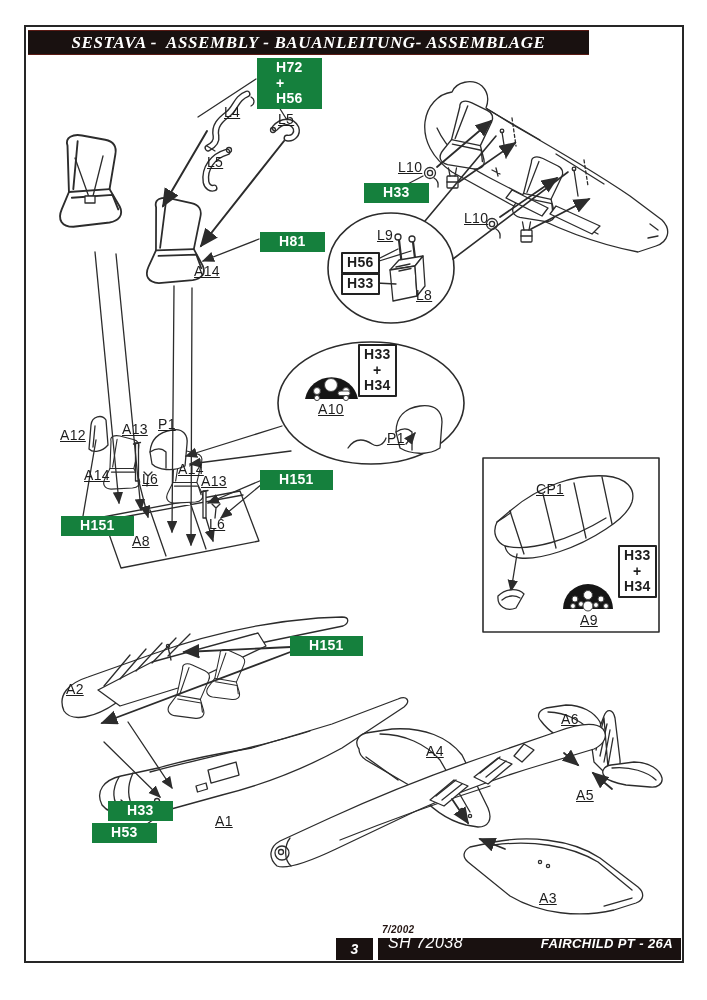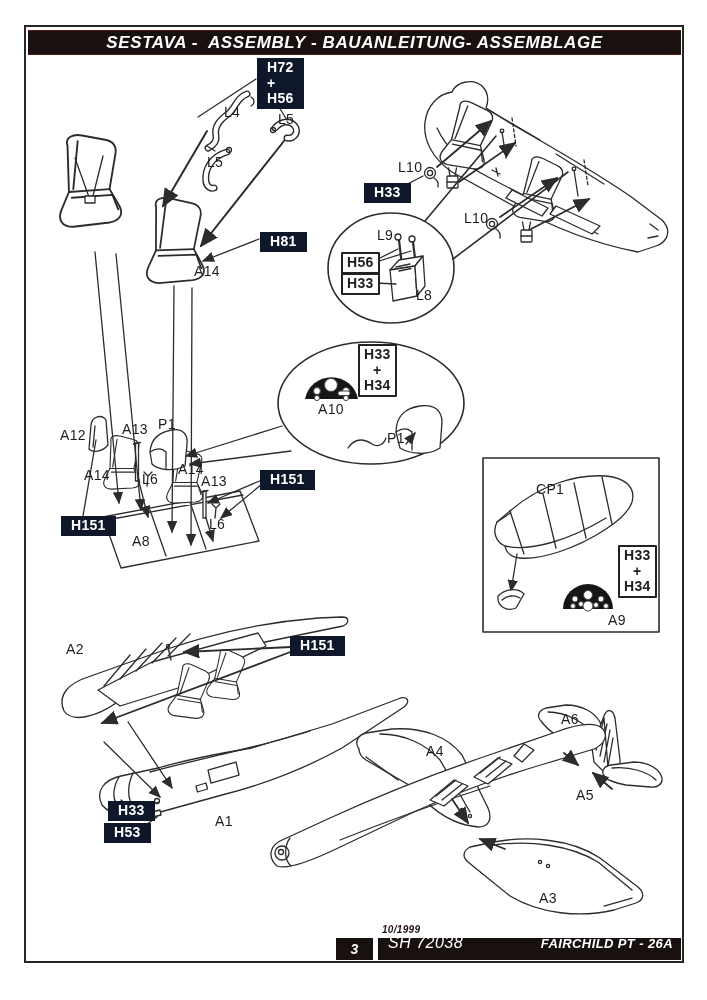--- a/index.html
+++ b/index.html
@@ -5,37 +5,37 @@
   html,body{margin:0;padding:0;}
   body{
     width:707px;height:1000px;position:relative;background:#ffffff;
     font-family:"Liberation Sans",sans-serif;overflow:hidden;
   }
   .page-border{
     position:absolute;left:24px;top:25px;width:660px;height:938px;
     border:2px solid #262626;box-sizing:border-box;background:#fff;
   }
   .header-bar{
-    position:absolute;left:28px;top:30px;width:653px;height:23px;
+    position:absolute;left:28px;top:30px;width:561px;height:23px;
     background:#191110;border-top:1px solid #5a1a14;border-bottom:1px solid #5a1a14;
-    display:flex;align-items:center;justify-content:center;z-index:5;
+    display:flex;align-items:center;justify-content:center;z-index:5;font-family:Liberation Serif, serif;
   }
   .header-title{
     color:#ffffff;font-size:17px;font-weight:700;font-style:italic;letter-spacing:.6px;
     white-space:pre;
   }
   svg.art{position:absolute;left:0;top:0;z-index:2;}
   .plain-label{
     position:absolute;z-index:6;color:#1d1d1d;font-size:14px;line-height:1;
-    letter-spacing:.3px;white-space:pre;
+    letter-spacing:.3px;white-space:pre;text-decoration:underline;
   }
   .bbox{
-    position:absolute;z-index:7;background:#0f172a;color:#ffffff;
+    position:absolute;z-index:7;background:#15803d;color:#ffffff;
     font-size:14px;font-weight:700;line-height:1.12;text-align:left;
-    padding:2px 10px;white-space:pre-line;letter-spacing:.3px;
+    padding:2px 19px;white-space:pre-line;letter-spacing:.3px;
   }
   .obox{
     position:absolute;z-index:7;background:#ffffff;border:2px solid #222;
     color:#1d1d1d;font-size:14px;font-weight:700;line-height:1.12;text-align:center;
     padding:1px 4px;white-space:pre-line;border-radius:1px;letter-spacing:.3px;
   }
   .footer-date{
     position:absolute;left:382px;top:924px;z-index:6;color:#241512;
     font-size:10px;font-weight:700;font-style:italic;letter-spacing:.3px;
   }
@@ -287,48 +287,48 @@
 <span class="plain-label" style="left:60px;top:428px">A12</span>
 <span class="plain-label" style="left:122px;top:422px">A13</span>
 <span class="plain-label" style="left:158px;top:417px">P1</span>
 <span class="plain-label" style="left:84px;top:468px">A14</span>
 <span class="plain-label" style="left:142px;top:472px">L6</span>
 <span class="plain-label" style="left:178px;top:462px">A14</span>
 <span class="plain-label" style="left:201px;top:474px">A13</span>
 <span class="plain-label" style="left:209px;top:517px">L6</span>
 <span class="plain-label" style="left:132px;top:534px">A8</span>
 <span class="plain-label" style="left:536px;top:482px">CP1</span>
-<span class="plain-label" style="left:608px;top:613px">A9</span>
-<span class="plain-label" style="left:66px;top:642px">A2</span>
+<span class="plain-label" style="left:580px;top:613px">A9</span>
+<span class="plain-label" style="left:66px;top:682px">A2</span>
 <span class="plain-label" style="left:215px;top:814px">A1</span>
 <span class="plain-label" style="left:426px;top:744px">A4</span>
 <span class="plain-label" style="left:561px;top:712px">A6</span>
 <span class="plain-label" style="left:576px;top:788px">A5</span>
 <span class="plain-label" style="left:539px;top:891px">A3</span>
 
 <div class="bbox" style="left:257px;top:58px">H72
 +
 H56</div>
 <div class="bbox" style="left:260px;top:232px">H81</div>
 <div class="bbox" style="left:364px;top:183px">H33</div>
 <div class="bbox" style="left:260px;top:470px">H151</div>
 <div class="bbox" style="left:61px;top:516px">H151</div>
 <div class="bbox" style="left:290px;top:636px">H151</div>
 <div class="bbox" style="left:108px;top:801px">H33</div>
-<div class="bbox" style="left:104px;top:823px">H53</div>
+<div class="bbox" style="left:92px;top:823px">H53</div>
 
 <div class="obox" style="left:341px;top:252px">H56</div>
 <div class="obox" style="left:341px;top:273px">H33</div>
 <div class="obox" style="left:358px;top:344px">H33
 +
 H34</div>
 <div class="obox" style="left:618px;top:545px">H33
 +
 H34</div>
 
-<span class="footer-date">10/1999</span>
+<span class="footer-date">7/2002</span>
 <div class="footer-page-box">
   <span>3</span>
 </div>
 <div class="footer-bar">
   <span class="footer-kit">SH 72038</span>
   <span class="footer-aircraft">FAIRCHILD PT - 26A</span>
 </div>
 
 </body></html>

